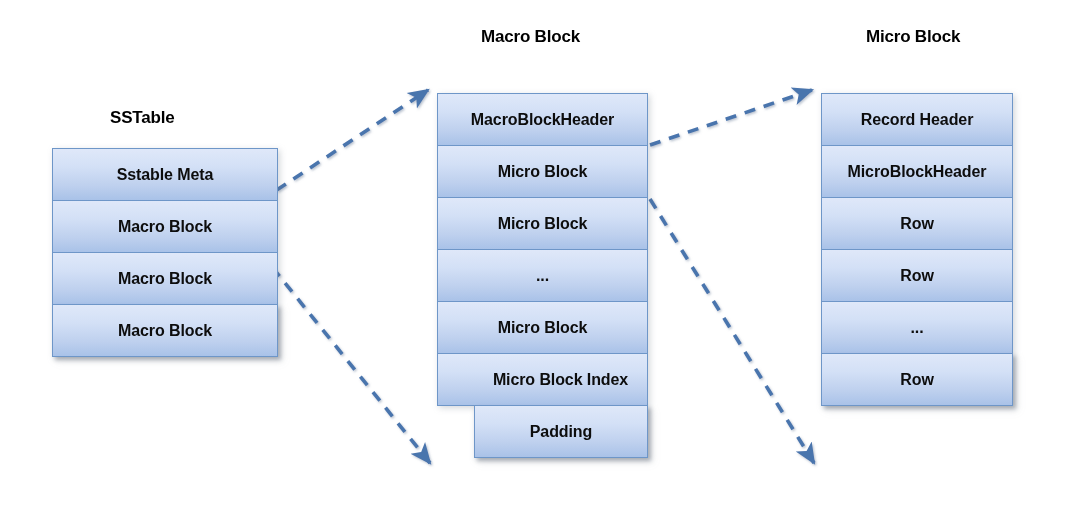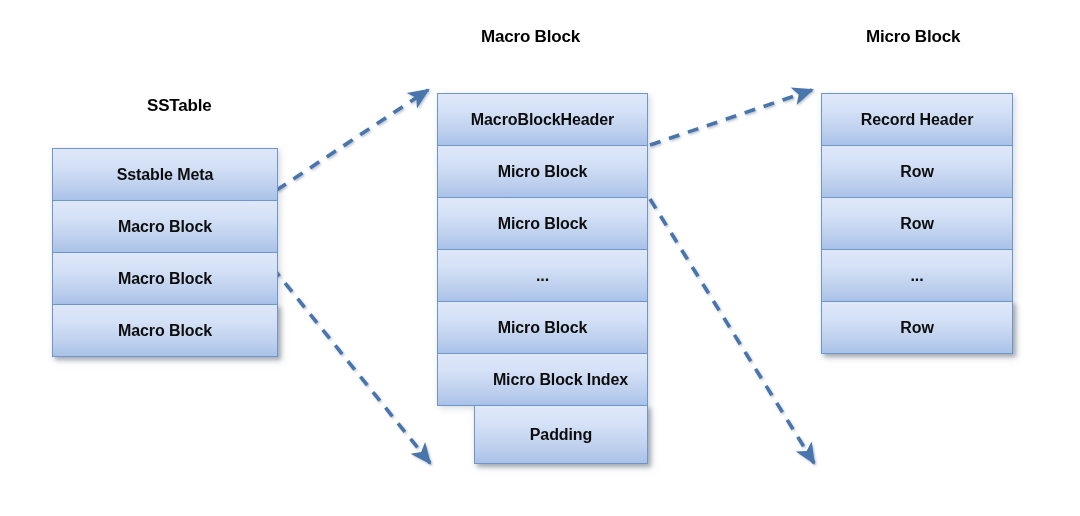--- a/index.html
+++ b/index.html
@@ -92,44 +92,45 @@
     </defs>
 
     <g filter="url(#softshadow)" fill="none" stroke="#4a74ad" stroke-width="3.6" stroke-dasharray="11 9" stroke-linecap="butt">
       <line x1="260" y1="201" x2="428" y2="90" marker-end="url(#arrowhead)"></line>
       <line x1="260" y1="252" x2="430" y2="463" marker-end="url(#arrowhead)"></line>
       <line x1="650" y1="145" x2="812" y2="90" marker-end="url(#arrowhead)"></line>
       <line x1="650" y1="199" x2="814" y2="463" marker-end="url(#arrowhead)"></line>
     </g>
   </svg>
 
-  <div class="col-title" style="left:110px; top:96px;margin-left:37px;">SSTable</div>
+  <div class="col-title" style="left:110px; top:108px;">SSTable</div>
 
   <div class="col-title" style="left:481px; top:27px;">Macro Block</div>
 
   <div class="col-title" style="left:866px; top:27px;">Micro Block</div>
 
   <div class="stack shadowed" style="left:52px; top:148px; width:226px;">
     <div class="block" style="height:53px;">Sstable Meta</div>
     <div class="block" style="height:53px;">Macro Block</div>
     <div class="block" style="height:53px;">Macro Block</div>
     <div class="block" style="height:53px;">Macro Block</div>
   </div>
 
   <div class="stack shadowed" style="left:437px; top:93px; width:211px;">
     <div class="block" style="height:53px;">MacroBlockHeader</div>
     <div class="block" style="height:53px;">Micro Block</div>
     <div class="block" style="height:53px;">Micro Block</div>
     <div class="block" style="height:53px;">...</div>
     <div class="block" style="height:53px;">Micro Block</div>
     <div class="block" style="height:53px;padding-left:36px;">Micro Block Index</div>
-    <div class="block" style="height:59px;margin-left:37px;">Padding</div>
+    <div class="block" style="height:53px;margin-left:37px;">Padding</div>
   </div>
 
   <div class="stack shadowed" style="left:821px; top:93px; width:192px;border-radius:21px;">
     <div class="block" style="height:53px;">Record Header</div>
+    <div class="block" style="height:53px;">MicroBlockHeader</div>
     <div class="block" style="height:53px;">Row</div>
     <div class="block" style="height:53px;">Row</div>
     <div class="block" style="height:53px;">...</div>
     <div class="block" style="height:53px;">Row</div>
   </div>
 
 </div>
 
 </body></html>

